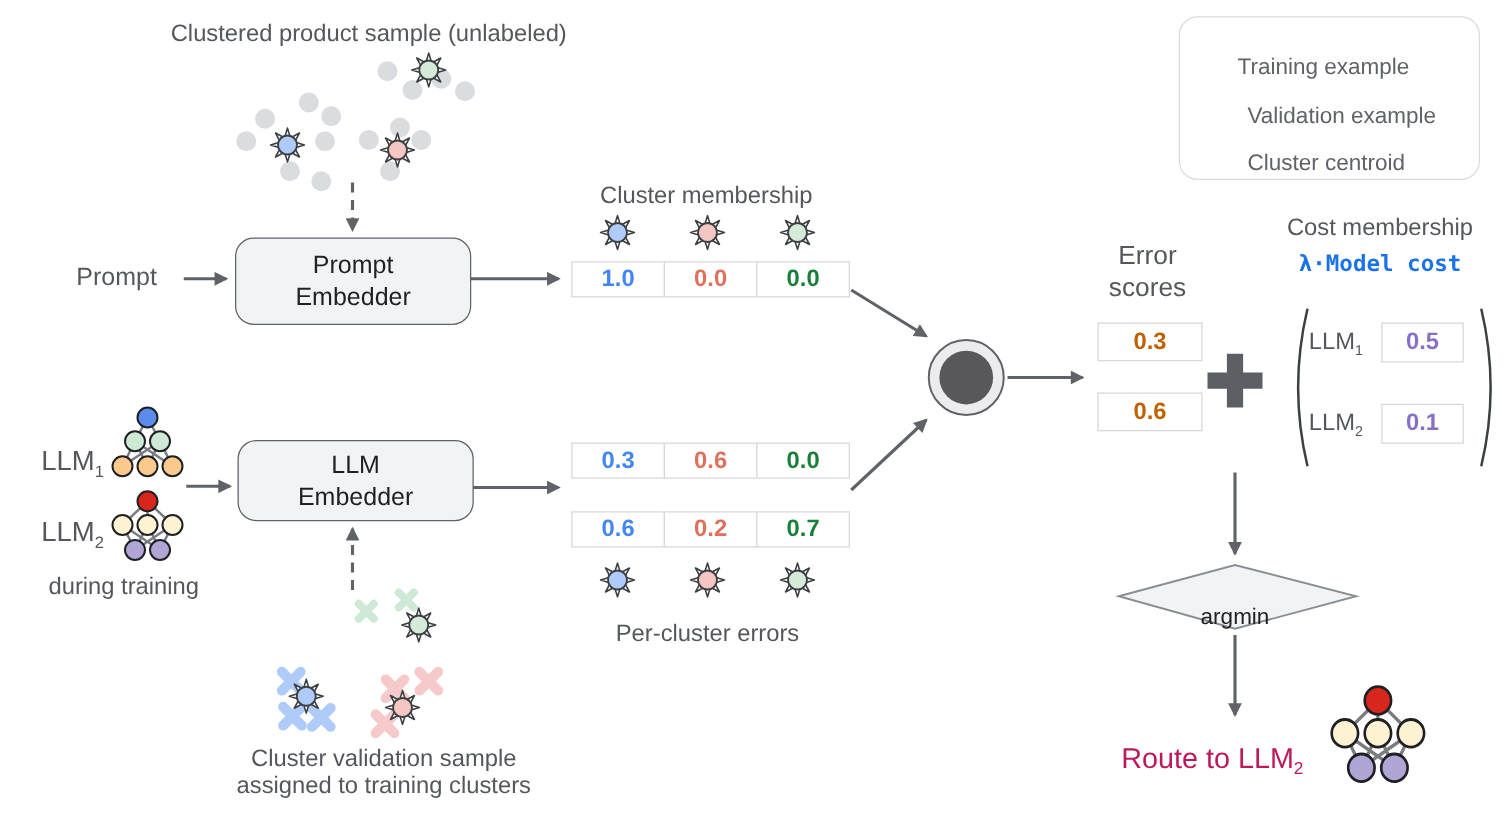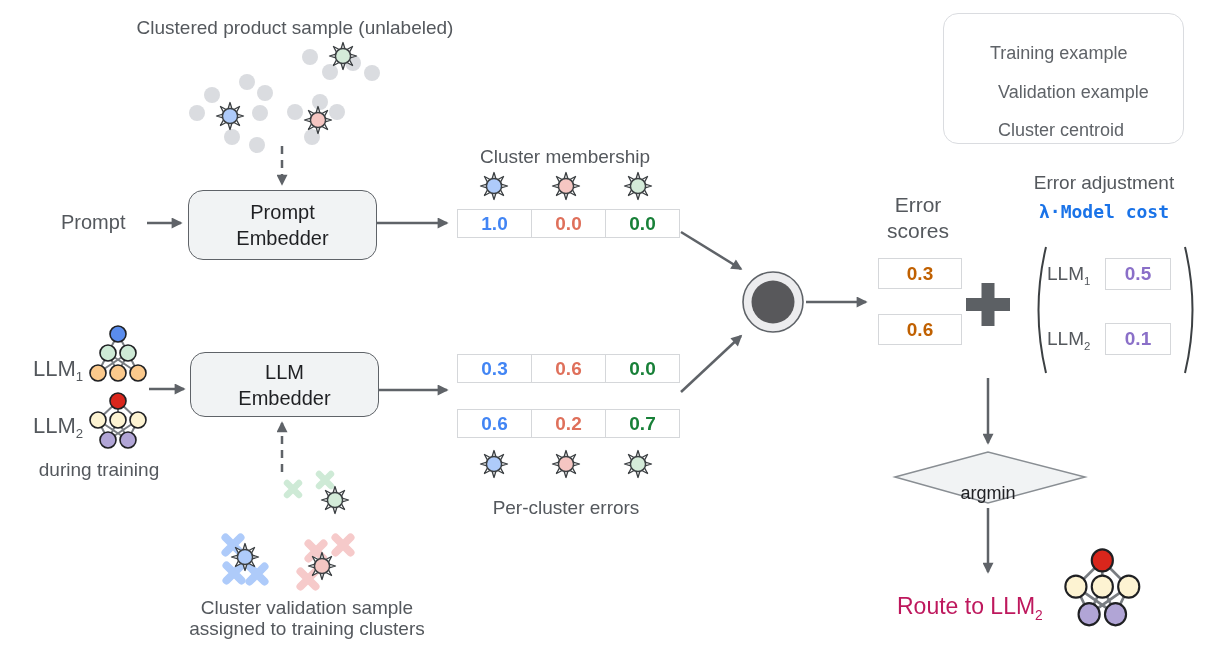--- a/index.html
+++ b/index.html
@@ -224,21 +224,21 @@
   </div>
 
 
   <div class="abs gray center" style="left:873px;top:192px;width:90px;font-size:21px;line-height:1.25;">
     <div>Error</div>
     <div>scores</div>
   </div>
   <div class="abs vbox c-orange" style="left:878px;top:258px;width:82px;height:29px;">0.3</div>
   <div class="abs vbox c-orange" style="left:878px;top:314px;width:82px;height:29px;">0.6</div>
 
-  <div class="abs lbl gray center" style="left:1013px;top:172px;width:182px;">Error adjustment</div>
+  <div class="abs lbl gray center" style="left:1013px;top:172px;width:182px;">Cost membership</div>
   <div class="abs formula center" style="left:1013px;top:201px;width:182px;">λ·Model cost</div>
 
   <div class="abs costlbl" style="left:1047px;top:263px;">
     <span>LLM</span><sub>1</sub>
   </div>
   <div class="abs vbox c-purple" style="left:1105px;top:258px;width:64px;height:30px;">0.5</div>
   <div class="abs costlbl" style="left:1047px;top:328px;">
     <span>LLM</span><sub>2</sub>
   </div>
   <div class="abs vbox c-purple" style="left:1105px;top:323px;width:64px;height:30px;">0.1</div>

